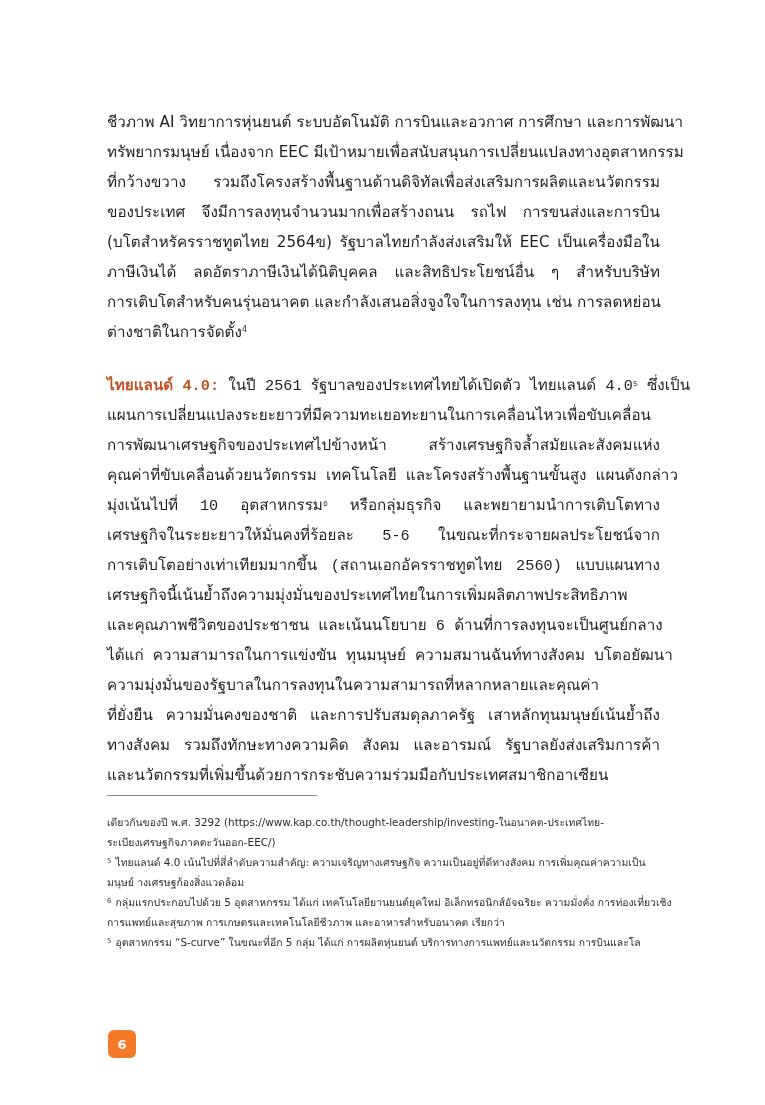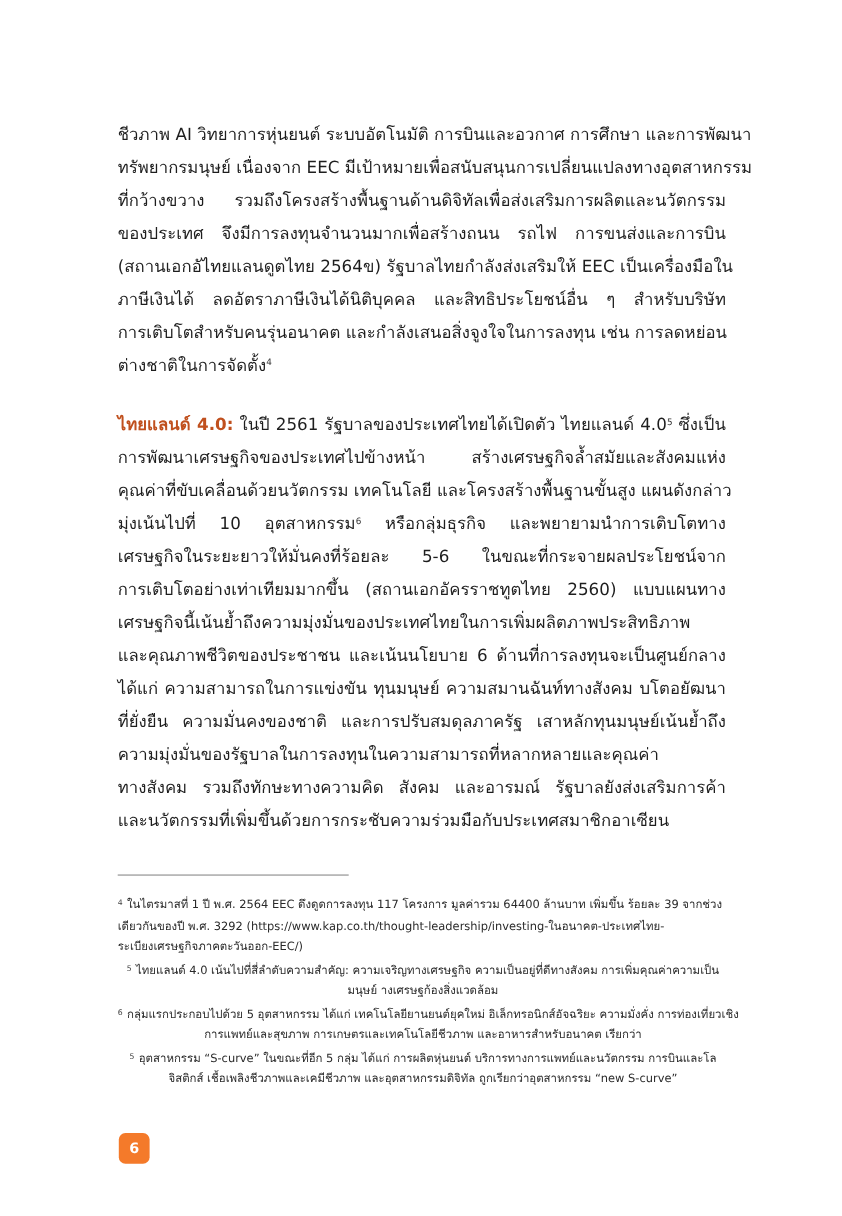--- a/index.html
+++ b/index.html
@@ -2,83 +2,82 @@
 <html><head>
 <meta charset="utf-8">
 <style>
   html, body { margin: 0; padding: 0; background: #ffffff; }
   body { width: 765px; height: 1105px; position: relative; overflow: hidden;
          font-family: "DejaVu Sans", sans-serif; color: #1a1a1a; }
   .page { position: absolute; left: 0; top: 0; width: 765px; height: 1105px; background: #fff; }
   .body-text { position: absolute; left: 107px; width: 553px; font-size: 15.2px; line-height: 30px;
                text-align: justify; text-align-last: left; color: #1e1e1e; letter-spacing: 0.05px; }
   .para1 { top: 107px; }
-  .para2 { top: 371px; }
+  .para2 { top: 371px; font-family: Liberation Mono, monospace; }
   .body-text .line { display: block; white-space: nowrap; text-align: justify; text-align-last: justify; }
   .body-text .line.last { text-align-last: left; }
   sup.fnref { font-size: 8px; vertical-align: top; position: relative; top: -2px; color: #333; }
   .heading { color: #c0501e; font-weight: bold; }
   .rule { position: absolute; left: 107px; top: 795px; width: 210px; height: 0; border-top: 1px solid #8a8a8a; }
   .footnotes { position: absolute; left: 107px; top: 813px; width: 555px; font-size: 10.4px; line-height: 19.5px; color: #2a2a2a; }
   .fn { display: block; }
   .fn .line { display: block; white-space: nowrap; }
   .fn sup { font-size: 7px; vertical-align: top; position: relative; top: -1px; margin-right: 4px; color: #444; }
-  .fn-gap { margin-top: 1px; text-align: center; }
+  .fn-gap { margin-top: 1px; }
   .page-badge { position: absolute; left: 108px; top: 1030px; width: 28px; height: 28px; border-radius: 6px;
                 background: #f47a2a; color: #ffffff; font-weight: bold; font-size: 13px;
                 display: flex; align-items: center; justify-content: center; }
 </style>
 </head>
 <body>
 
 <div class="page">
 
   <div class="body-text para1">
     <span class="line">ชีวภาพ AI วิทยาการหุ่นยนต์ ระบบอัตโนมัติ การบินและอวกาศ การศึกษา และการพัฒนา</span>
     <span class="line">ทรัพยากรมนุษย์ เนื่องจาก EEC มีเป้าหมายเพื่อสนับสนุนการเปลี่ยนแปลงทางอุตสาหกรรม</span>
     <span class="line">ที่กว้างขวาง รวมถึงโครงสร้างพื้นฐานด้านดิจิทัลเพื่อส่งเสริมการผลิตและนวัตกรรม</span>
     <span class="line">ของประเทศ จึงมีการลงทุนจำนวนมากเพื่อสร้างถนน รถไฟ การขนส่งและการบิน</span>
-    <span class="line">(สถานเอกอัไทยแลนดูตไทย 2564ข) รัฐบาลไทยกำลังส่งเสริมให้ EEC เป็นเครื่องมือใน</span>
+    <span class="line">(บโตสำหรัครราชทูตไทย 2564ข) รัฐบาลไทยกำลังส่งเสริมให้ EEC เป็นเครื่องมือใน</span>
     <span class="line">ภาษีเงินได้ ลดอัตราภาษีเงินได้นิติบุคคล และสิทธิประโยชน์อื่น ๆ สำหรับบริษัท</span>
     <span class="line">การเติบโตสำหรับคนรุ่นอนาคต และกำลังเสนอสิ่งจูงใจในการลงทุน เช่น การลดหย่อน</span>
     <span class="line last"><span>ต่างชาติในการจัดตั้ง</span><sup class="fnref">4</sup></span>
   </div>
 
   <div class="body-text para2">
     <span class="line"><span class="heading">ไทยแลนด์ 4.0:</span><span> ในปี 2561 รัฐบาลของประเทศไทยได้เปิดตัว ไทยแลนด์ 4.0</span><sup class="fnref">5</sup><span> ซึ่งเป็น</span></span>
+    <span class="line">แผนการเปลี่ยนแปลงระยะยาวที่มีความทะเยอทะยานในการเคลื่อนไหวเพื่อขับเคลื่อน</span>
     <span class="line">การพัฒนาเศรษฐกิจของประเทศไปข้างหน้า สร้างเศรษฐกิจล้ำสมัยและสังคมแห่ง</span>
     <span class="line">คุณค่าที่ขับเคลื่อนด้วยนวัตกรรม เทคโนโลยี และโครงสร้างพื้นฐานขั้นสูง แผนดังกล่าว</span>
     <span class="line"><span>มุ่งเน้นไปที่ 10 อุตสาหกรรม</span><sup class="fnref">6</sup><span> หรือกลุ่มธุรกิจ และพยายามนำการเติบโตทาง</span></span>
     <span class="line">เศรษฐกิจในระยะยาวให้มั่นคงที่ร้อยละ 5-6 ในขณะที่กระจายผลประโยชน์จาก</span>
     <span class="line">การเติบโตอย่างเท่าเทียมมากขึ้น (สถานเอกอัครราชทูตไทย 2560) แบบแผนทาง</span>
     <span class="line">เศรษฐกิจนี้เน้นย้ำถึงความมุ่งมั่นของประเทศไทยในการเพิ่มผลิตภาพประสิทธิภาพ</span>
     <span class="line">และคุณภาพชีวิตของประชาชน และเน้นนโยบาย 6 ด้านที่การลงทุนจะเป็นศูนย์กลาง</span>
     <span class="line">ได้แก่ ความสามารถในการแข่งขัน ทุนมนุษย์ ความสมานฉันท์ทางสังคม บโตอยัฒนา</span>
+    <span class="line">ความมุ่งมั่นของรัฐบาลในการลงทุนในความสามารถที่หลากหลายและคุณค่า</span>
     <span class="line">ที่ยั่งยืน ความมั่นคงของชาติ และการปรับสมดุลภาครัฐ เสาหลักทุนมนุษย์เน้นย้ำถึง</span>
-    <span class="line">ความมุ่งมั่นของรัฐบาลในการลงทุนในความสามารถที่หลากหลายและคุณค่า</span>
     <span class="line">ทางสังคม รวมถึงทักษะทางความคิด สังคม และอารมณ์ รัฐบาลยังส่งเสริมการค้า</span>
     <span class="line last">และนวัตกรรมที่เพิ่มขึ้นด้วยการกระชับความร่วมมือกับประเทศสมาชิกอาเซียน</span>
   </div>
 
   <div class="rule"></div>
 
   <div class="footnotes">
     <div class="fn">
-      <span class="line"><sup>4</sup><span>ในไตรมาสที่ 1 ปี  พ.ศ. 2564 EEC ดึงดูดการลงทุน 117 โครงการ มูลค่ารวม 64400 ล้านบาท เพิ่มขึ้น ร้อยละ 39 จากช่วง</span></span>
       <span class="line">เดียวกันของปี พ.ศ. 3292 (https://www.kap.co.th/thought-leadership/investing-ในอนาคต-ประเทศไทย-</span>
       <span class="line">ระเบียงเศรษฐกิจภาคตะวันออก-EEC/)</span>
     </div>
     <div class="fn fn-gap">
       <span class="line"><sup>5</sup><span>ไทยแลนด์ 4.0 เน้นไปที่สี่ลำดับความสำคัญ: ความเจริญทางเศรษฐกิจ ความเป็นอยู่ที่ดีทางสังคม การเพิ่มคุณค่าความเป็น</span></span>
       <span class="line">มนุษย์ างเศรษฐก้องสิ่งแวดล้อม</span>
     </div>
     <div class="fn fn-gap">
       <span class="line"><sup>6</sup><span>กลุ่มแรกประกอบไปด้วย 5 อุตสาหกรรม ได้แก่ เทคโนโลยียานยนต์ยุคใหม่ อิเล็กทรอนิกส์อัจฉริยะ ความมั่งคั่ง การท่องเที่ยวเชิง</span></span>
       <span class="line">การแพทย์และสุขภาพ การเกษตรและเทคโนโลยีชีวภาพ และอาหารสำหรับอนาคต เรียกว่า</span>
     </div>
     <div class="fn fn-gap">
       <span class="line"><sup>5</sup><span>อุตสาหกรรม “S-curve” ในขณะที่อีก 5 กลุ่ม ได้แก่ การผลิตหุ่นยนต์ บริการทางการแพทย์และนวัตกรรม การบินและโล</span></span>
-      <span class="line">จิสติกส์ เชื้อเพลิงชีวภาพและเคมีชีวภาพ และอุตสาหกรรมดิจิทัล ถูกเรียกว่าอุตสาหกรรม “new S-curve”</span>
     </div>
   </div>
 
   <div class="page-badge">6</div>
 </div>
 
 </body></html>

